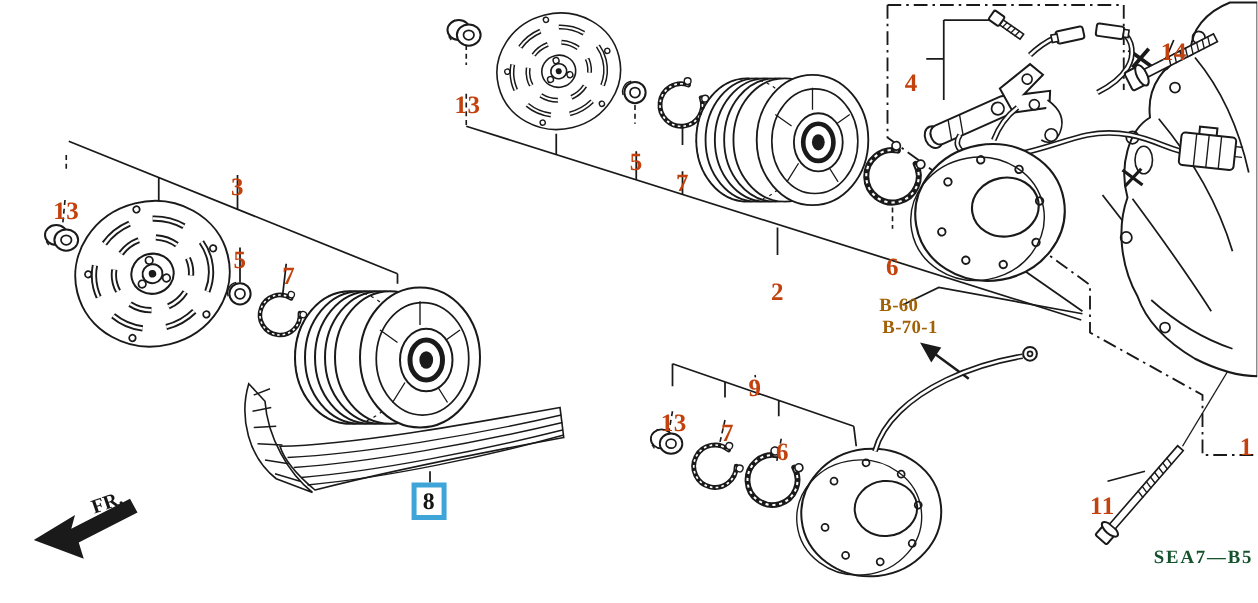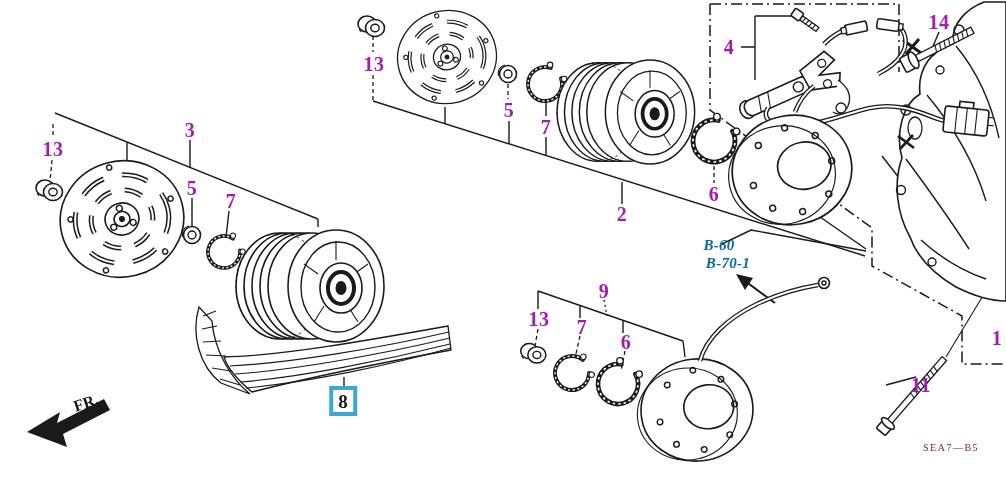--- a/index.html
+++ b/index.html
@@ -16,29 +16,29 @@
   .blk{fill:#1a1a1a;stroke:none;}
   .slot{fill:none;stroke:#1a1a1a;stroke-width:5;}
   .slotw{fill:none;stroke:#fff;stroke-width:2;}
   .ring{fill:none;stroke:#1a1a1a;stroke-width:4.6;stroke-linecap:round;}
   .ringt{fill:none;stroke:#fff;stroke-width:1.6;stroke-dasharray:2.5 3;}
   .wire{fill:none;stroke:#1a1a1a;stroke-width:4.6;}
   .wirein{fill:none;stroke:#fff;stroke-width:2;}
   .tex{fill:none;stroke:#1a1a1a;stroke-width:1;stroke-dasharray:2.5 3.5;}
   .thick3{fill:none;stroke:#1a1a1a;stroke-width:3;}
   .callout{position:absolute;transform:translate(-50%,-50%);
-           font-weight:700;font-size:20px;color:#a21caf;letter-spacing:.5px;
-           line-height:1;white-space:nowrap;cursor:pointer;}
+           font-weight:700;font-size:20px;color:#c2410c;letter-spacing:.5px;
+           line-height:1;white-space:nowrap;cursor:pointer;margin-top:20px;}
   .callout-box{position:absolute;transform:translate(-50%,-50%);
            border:4px solid #3fa5d8;background:#fff;padding:1px 5px 0 5px;
            font-weight:700;font-size:19px;color:#151515;line-height:21px;cursor:pointer;}
   .reflbl{position:absolute;transform:translate(-50%,-50%);
-           font-weight:700;font-size:15px;color:#0369a1;letter-spacing:.3px;white-space:nowrap;font-style:italic;}
-  .code{position:absolute;transform:translateY(-50%);font-weight:400;font-size:10px;
-           letter-spacing:1.5px;color:#7f1d1d;white-space:nowrap;}
+           font-weight:700;font-size:15px;color:#a16207;letter-spacing:.3px;white-space:nowrap;}
+  .code{position:absolute;transform:translateY(-50%);font-weight:700;font-size:15px;
+           letter-spacing:1.5px;color:#14532d;white-space:nowrap;}
   .frlbl{position:absolute;transform:translate(-50%,-50%) rotate(-19deg);
            font-weight:700;font-size:16px;color:#151515;}
 </style>
 </head>
 <body>
 
 <div id="stage">
 
 <svg width="1006" height="482" viewBox="0 0 1006 482">
   <defs>
@@ -303,21 +303,21 @@
 <div class="callout" style="left:509px;top:110px">5</div>
 <div class="callout" style="left:546px;top:127px">7</div>
 <div class="callout" style="left:622px;top:214px">2</div>
 <div class="callout" style="left:729px;top:47px">4</div>
 <div class="callout" style="left:939px;top:22px">14</div>
 <div class="callout" style="left:714px;top:194px">6</div>
 <div class="callout" style="left:604px;top:291px">9</div>
 <div class="callout" style="left:539px;top:319px">13</div>
 <div class="callout" style="left:582px;top:327px">7</div>
 <div class="callout" style="left:626px;top:342px">6</div>
-<div class="callout" style="left:921px;top:385px">11</div>
+<div class="callout" style="left:882px;top:385px">11</div>
 <div class="callout" style="left:997px;top:338px">1</div>
 
 <div class="reflbl" style="left:719px;top:245px">B-60</div>
 <div class="reflbl" style="left:728px;top:263px">B-70-1</div>
 
 <div class="frlbl" style="left:86px;top:403px">FR.</div>
 
 <div class="code" style="left:923px;top:447px">SEA7—B5</div>
 
 </div>

